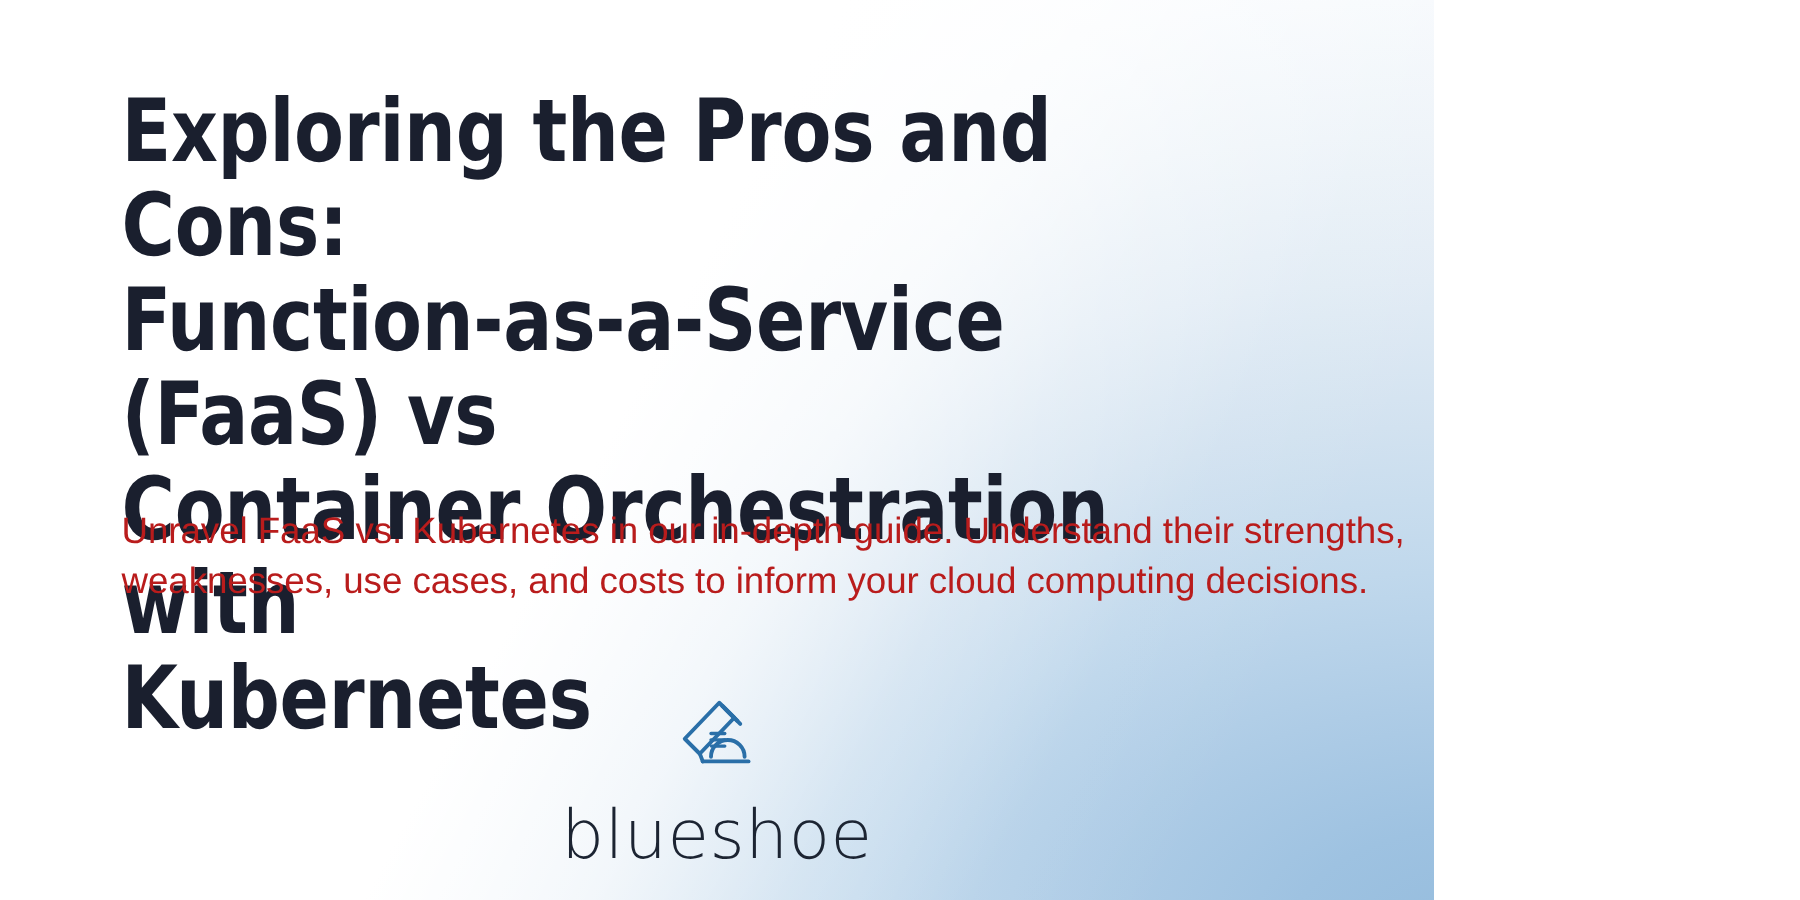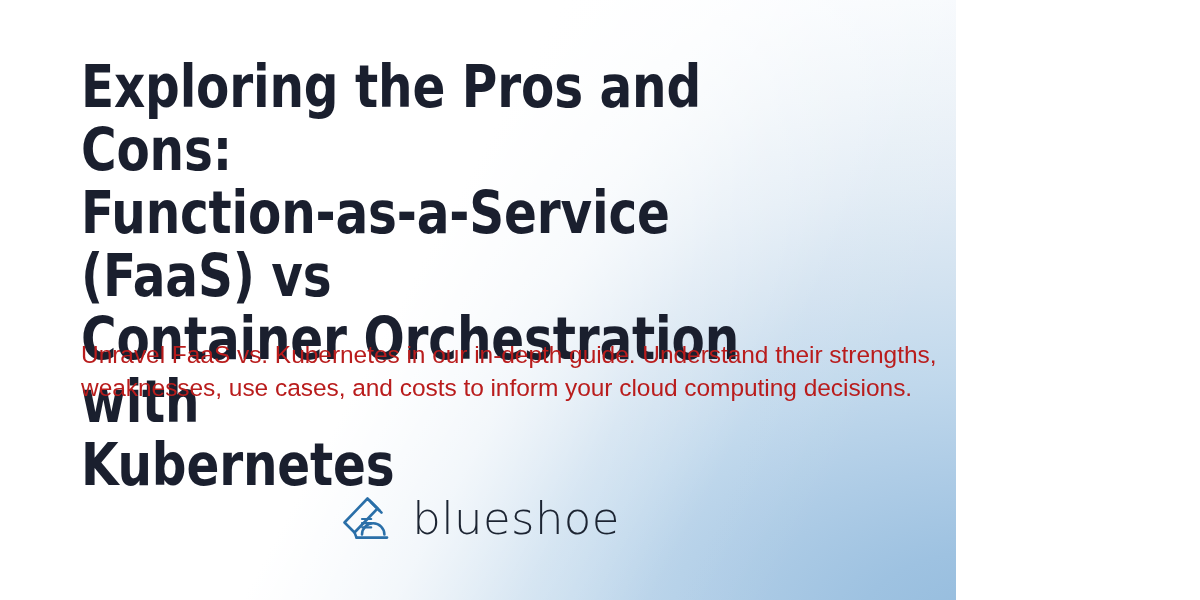--- a/index.html
+++ b/index.html
@@ -96,20 +96,21 @@
   #logo {
     position: absolute;
     left: 0;
     right: 0;
     top: 484px;
     height: 70px;
     display: flex;
     align-items: center;
     justify-content: center;
     gap: 16px;
+    flex-direction: column;
   }
   #logo-mark {
     display: block;
     width: 60px;
     height: 60px;
     flex: 0 0 auto;
   }
   #logo-word {
     color: #1c2432;
     font-family: "DejaVu Sans", "Liberation Sans", sans-serif;

